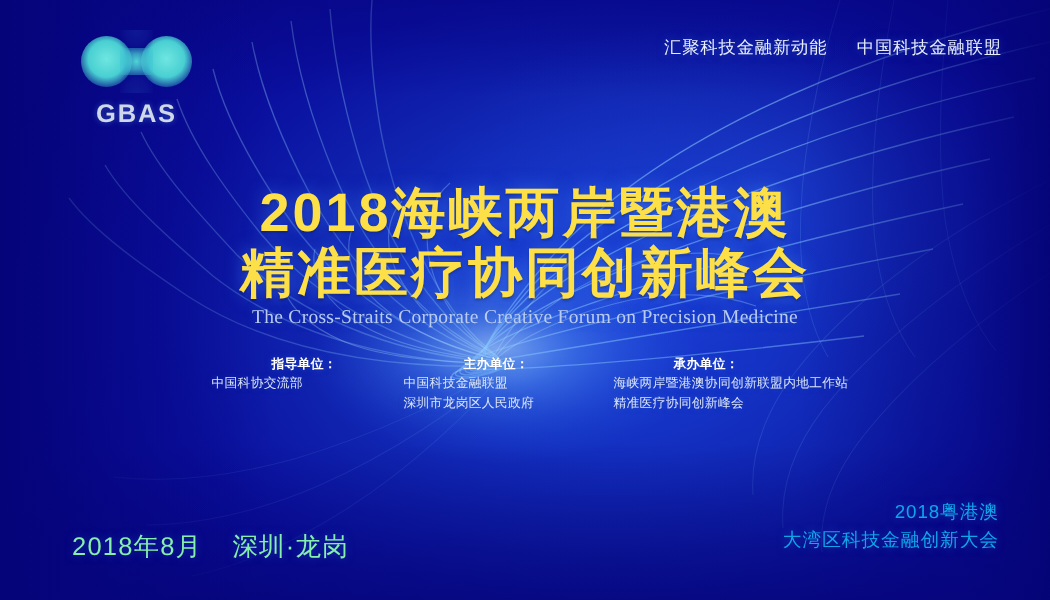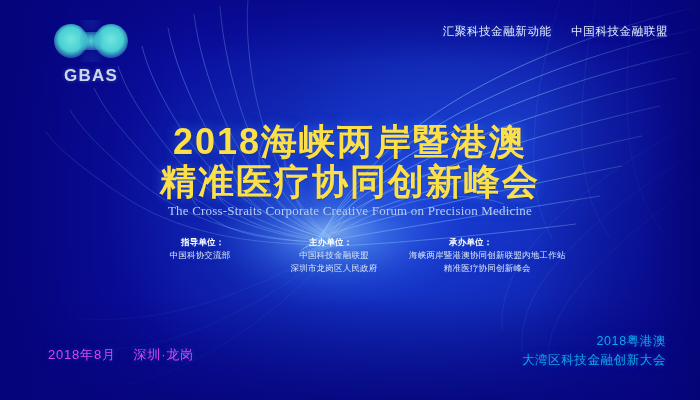--- a/index.html
+++ b/index.html
@@ -162,31 +162,30 @@
     text-shadow: 0 0 4px rgba(40,90,200,0.55);
     margin-left: 40px;
   }
   .org-item {
     font-size: 8.5px;
     font-weight: 400;
     color: #dbe5f8;
     line-height: 13px;
     letter-spacing: 0.2px;
     text-shadow: 0 0 4px rgba(40,90,200,0.45);
-    text-align: center;
   }
 
   
   .footer-left {
     position: absolute;
     left: 48px;
-    bottom: 36px;
-    font-size: 13px;
+    bottom: 24px;
+    font-size: 17px;
     letter-spacing: 0.8px;
-    color: #d946ef;
+    color: #86efac;
     white-space: nowrap;
     text-shadow: 0 0 6px rgba(40,90,200,0.55);
   }
   .footer-left .gap { display: inline-block; width: 9px; }
   .footer-right {
     position: absolute;
     right: 34px;
     bottom: 30px;
     text-align: right;
     font-size: 12.5px;

